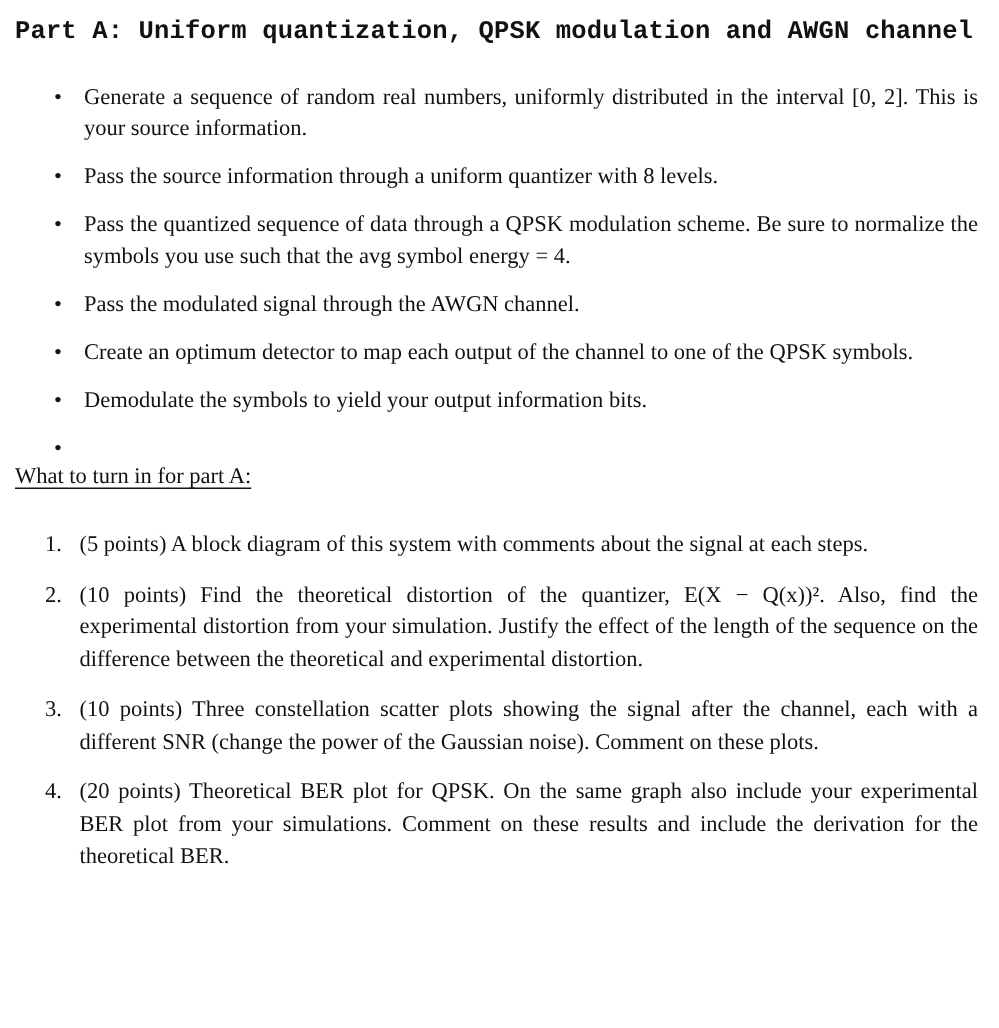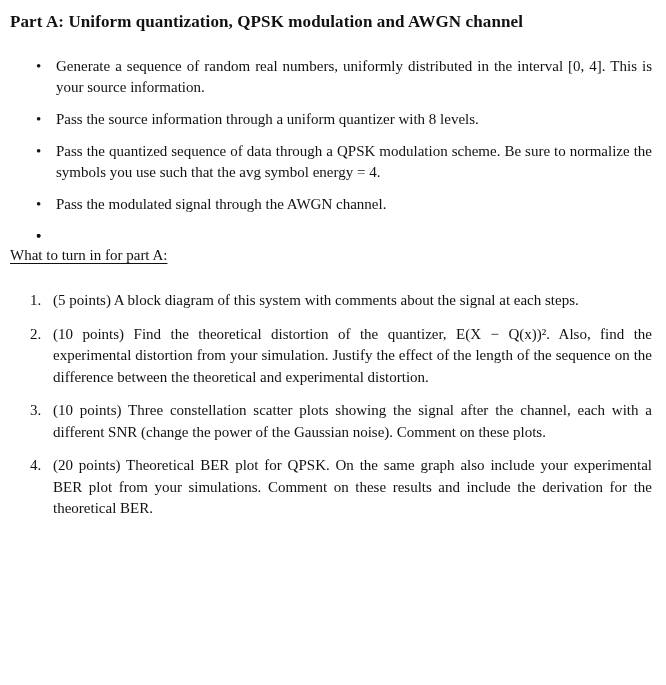--- a/index.html
+++ b/index.html
@@ -15,20 +15,21 @@
     color: #111111;
   }
   .page {
     padding: 10px 14px 0 10px;
   }
   .doc-title {
     font-size: 17px;
     font-weight: bold;
     margin: 2px 0 0 0;
     letter-spacing: 0.1px;
+    font-family: Liberation Mono, monospace;
   }
   ul.bullets {
     list-style: none;
     margin: 24px 0 0 26px;
     padding: 0;
   }
   ul.bullets li {
     position: relative;
     padding-left: 20px;
     margin-bottom: 11px;
@@ -72,39 +73,41 @@
 </head>
 <body>
 
 <div class="page">
 
   <h1 class="doc-title">Part A: Uniform quantization, QPSK modulation and AWGN channel</h1>
 
   <ul class="bullets">
     <li>
       <span class="marker">•</span>
-      <span>Generate a sequence of random real numbers, uniformly distributed in the interval [0, 4]. This is your source information.</span>
+      <span>Generate a sequence of random real numbers, uniformly distributed in the interval [0, 2]. This is your source information.</span>
     </li>
     <li>
       <span class="marker">•</span>
       <span>Pass the source information through a uniform quantizer with 8 levels.</span>
     </li>
     <li>
       <span class="marker">•</span>
       <span>Pass the quantized sequence of data through a QPSK modulation scheme. Be sure to normalize the symbols you use such that the avg symbol energy = 4.</span>
     </li>
     <li>
       <span class="marker">•</span>
       <span>Pass the modulated signal through the AWGN channel.</span>
     </li>
     <li>
       <span class="marker">•</span>
+      <span>Create an optimum detector to map each output of the channel to one of the QPSK symbols.</span>
     </li>
     <li>
       <span class="marker">•</span>
+      <span>Demodulate the symbols to yield your output information bits.</span>
     </li>
     <li>
       <span class="marker">•</span>
     </li>
   </ul>
 
   <div class="section-heading">What to turn in for part A:</div>
 
   <ol class="numbered">
     <li>

